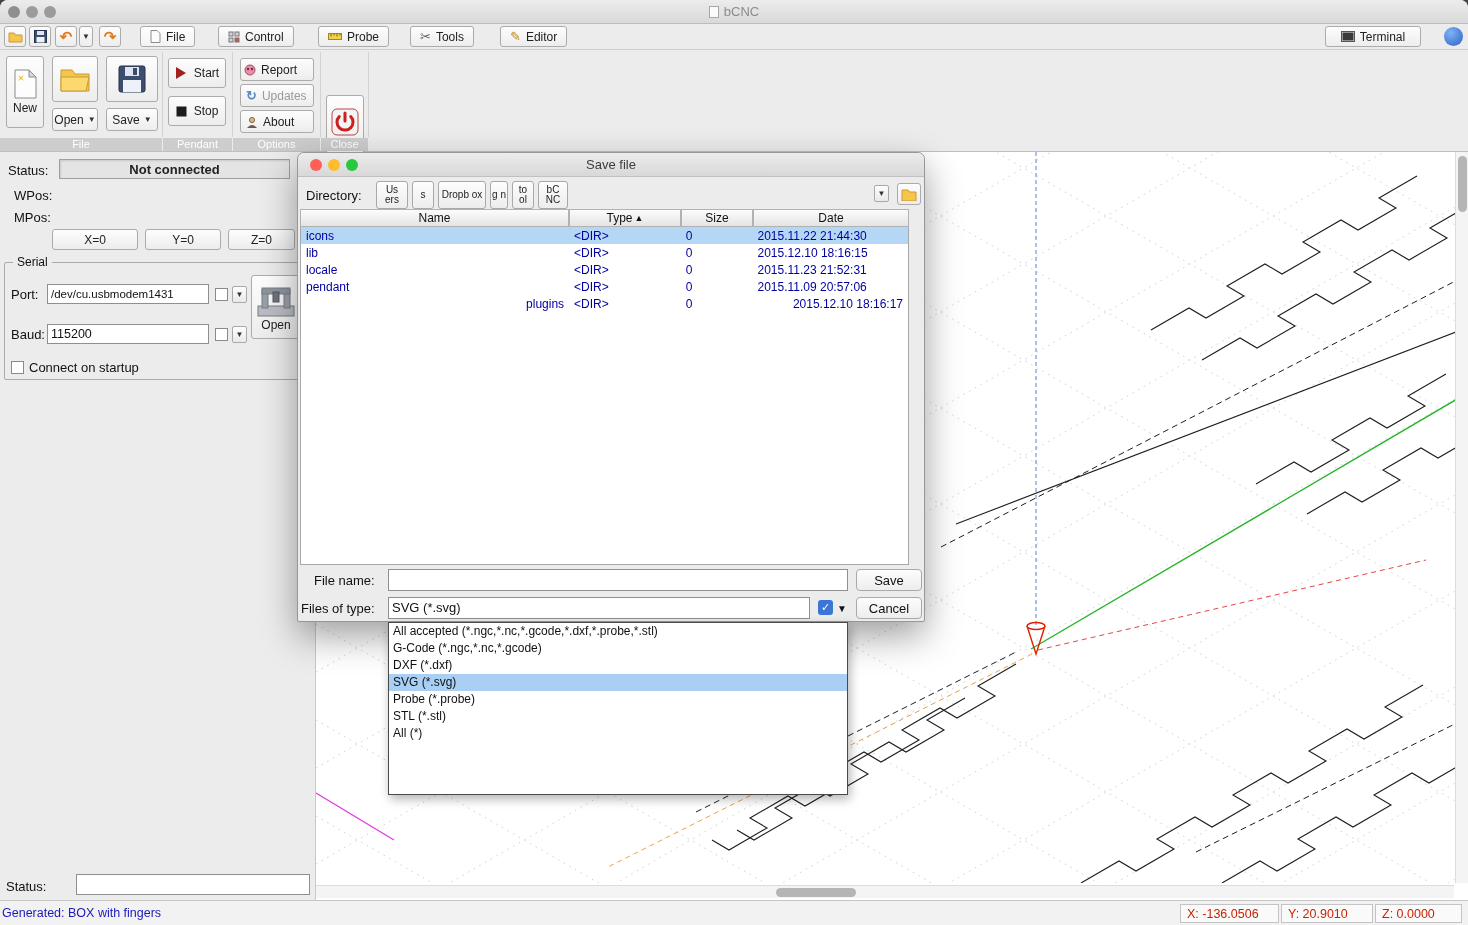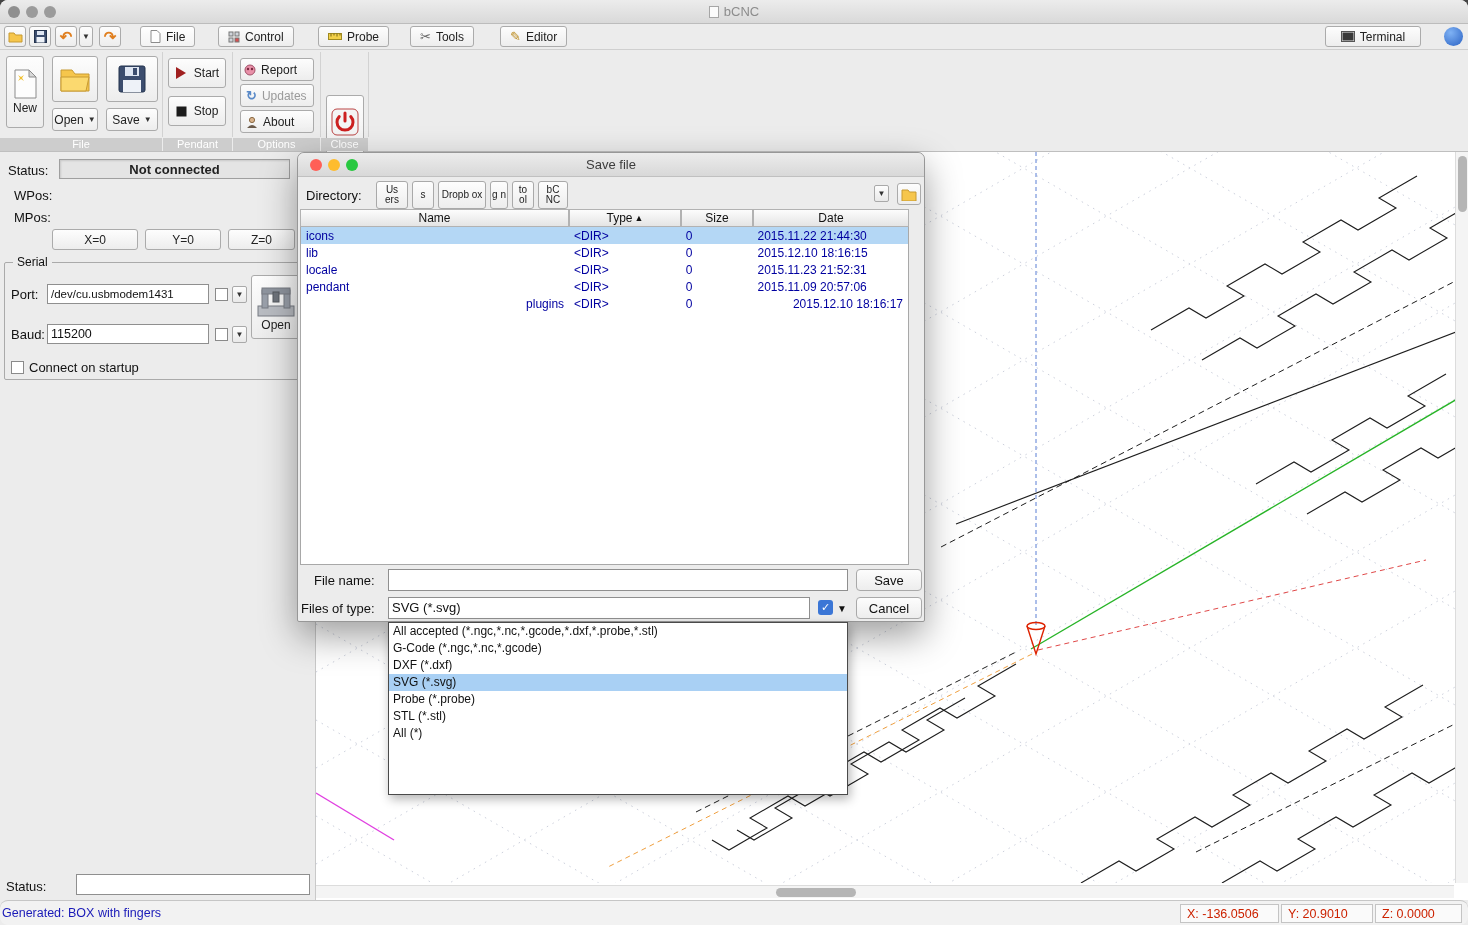--- a/index.html
+++ b/index.html
@@ -97,21 +97,21 @@
             display:flex; align-items:center; justify-content:center; }
 
   
   .typedrop { position:absolute; left:388px; top:622px; width:460px; height:173px; background:#fff;
               border:1px solid #4a4a4a; z-index:50; box-shadow:2px 4px 10px rgba(0,0,0,.3); }
   .ditem { height:17px; line-height:17px; font-size:12px; color:#111; padding:0 4px; white-space:nowrap; }
   .ditem.selected { background:#a9d0f4; }
 
   
   .statusbar { position:absolute; left:0; top:900px; width:1468px; height:25px; background:#f2f2f2;
-               border-top:1px solid #c6c6c6;border-radius:8px; }
+               border-top:1px solid #c6c6c6; }
   .gen { position:absolute; left:2px; top:5px; font-size:12.5px; color:#1a1ab8; }
   .coord { position:absolute; top:3px; height:19px; background:#fafafa; border:1px solid #c4c4c4;
            font-size:12.5px; color:#cc2200; display:flex; align-items:center; padding:0 6px; }
 
   
   .icon { display:inline-flex; align-items:center; justify-content:center; }
 </style>
 </head>
 <body>
 

